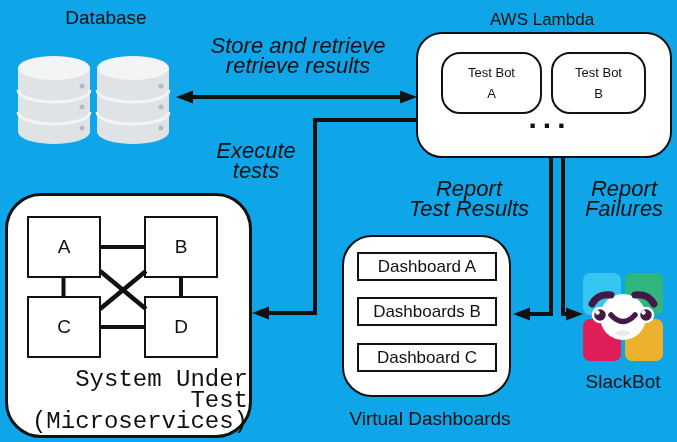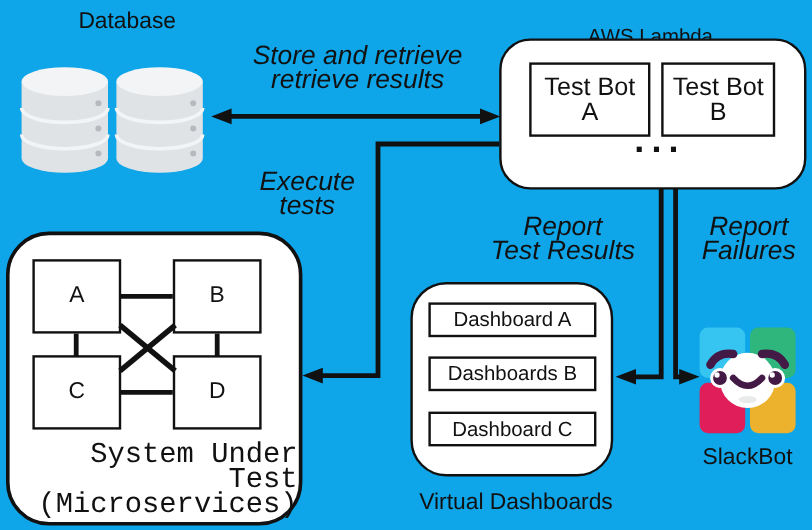--- a/index.html
+++ b/index.html
@@ -10,21 +10,21 @@
   .label { position:absolute; text-align:center; white-space:nowrap; }
   .t19 { font-size:19px; line-height:21px; }
   .t17 { font-size:17px; line-height:19px; }
   .flow { position:absolute; font-style:italic; font-size:22px; line-height:20px; }
   .flow.center { text-align:center; }
   .flow.right  { text-align:center; }
   .cbox { position:absolute; box-sizing:border-box; background:#ffffff; border:2px solid #111; }
   .round-lg { border-radius:28px; }
   .flexc { display:flex; flex-direction:column; align-items:center; justify-content:center; text-align:center; }
   #lambda-box { left:416px; top:32px; width:256px; height:126px; border-radius:26px; }
-  .botbox { font-size:21px; line-height:21px; }
+  .botbox { font-size:13px; line-height:21px;border-radius:19px; }
   #bot-a { left:23px; top:18px; width:101px; height:62px; }
   #bot-b { left:133px; top:18px; width:95px;  height:62px; }
   #dots  { position:absolute; left:106px; top:72px; width:52px; height:26px;
            font-weight:bold; font-size:30px; line-height:24px; letter-spacing:6px;
            text-align:center; }
   #sut-box { left:5px; top:193px; width:247px; height:245px; border-width:3.5px; border-radius:36px; }
   .svc { border-width:2.5px; font-size:19px; }
   #svc-a { left:19px;  top:20px;  width:74px; height:62px; }
   #svc-b { left:136px; top:20px;  width:74px; height:62px; }
   #svc-c { left:19px;  top:100px; width:74px; height:62px; }
@@ -40,21 +40,21 @@
   .wire { stroke:#111111; stroke-width:4; fill:none; }
   .wire-thin { stroke:#111111; stroke-width:4.5; fill:none; }
   .head { fill:#111111; stroke:none; }
 </style>
 </head>
 <body>
 
 <div id="stage">
 
   <div class="label t19" style="left:30px; top:7px; width:152px;">Database</div>
-  <div class="label t17" style="left:457px; top:21px; width:170px;">AWS Lambda</div>
+  <div class="label t17" style="left:457px; top:10px; width:170px;">AWS Lambda</div>
 
   <div id="lambda-box" class="cbox">
     <div id="bot-a" class="cbox botbox flexc">
       <div>Test Bot</div>
       <div>A</div>
     </div>
     <div id="bot-b" class="cbox botbox flexc">
       <div>Test Bot</div>
       <div>B</div>
     </div>

